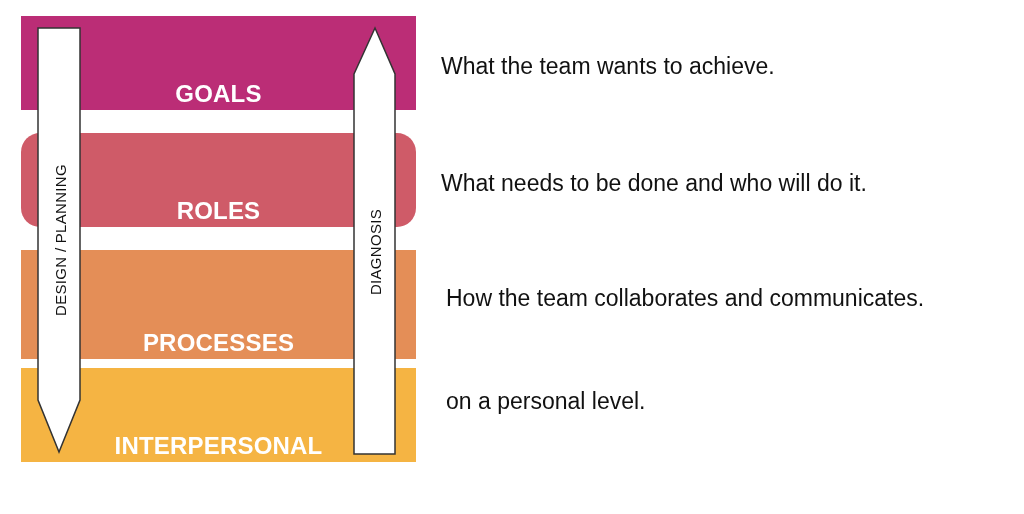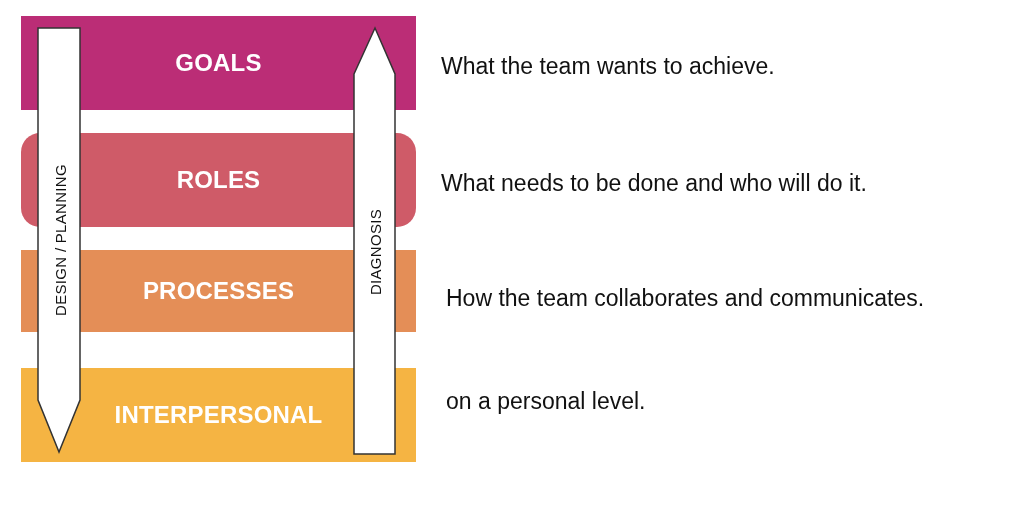--- a/index.html
+++ b/index.html
@@ -1,32 +1,32 @@
 <!DOCTYPE html>
 <html><head>
 <meta charset="utf-8">
 <style>
   html, body { margin:0; padding:0; background:#ffffff; }
   body { width:1024px; height:514px; position:relative; overflow:hidden; font-family:"Liberation Sans", "DejaVu Sans", sans-serif; }
-  .band { position:absolute; left:21px; width:395px; display:flex; align-items:center; justify-content:center; }
+  .band { position:absolute; left:21px; width:395px; display:flex; align-items:flex-end; justify-content:center; }
   .band-label { color:#ffffff; font-weight:bold; font-size:24px; text-align:center; line-height:32px; letter-spacing:0.2px; }
   .desc { position:absolute; color:#111111; font-size:23px; line-height:32px; }
   .arrow { position:absolute; }
   .arrow-label { position:absolute; font-size:15px; color:#111; white-space:nowrap; letter-spacing:0.3px; }
 </style>
 </head>
 <body>
 
 <div class="band" style="top:16px;height:94px;background:#bb2d76;">
   <span class="band-label">GOALS</span>
 </div>
 <div class="band" style="top:133px;height:94px;background:#cf5b68;border-radius:19px;">
   <span class="band-label">ROLES</span>
 </div>
-<div class="band" style="top:250px;height:82px;background:#e48e57;">
+<div class="band" style="top:250px;height:109px;background:#e48e57;">
   <span class="band-label">PROCESSES</span>
 </div>
 <div class="band" style="top:368px;height:94px;background:#f5b443;">
   <div class="band-label">
     <div>INTERPERSONAL</div>
   </div>
 </div>
 
 <svg class="arrow" style="left:36px;top:26px;" width="48" height="430" viewBox="0 0 48 430">
   <polygon points="2,2 44,2 44,374 23,426 2,374" fill="#ffffff" stroke="#333333" stroke-width="1.5"></polygon>

